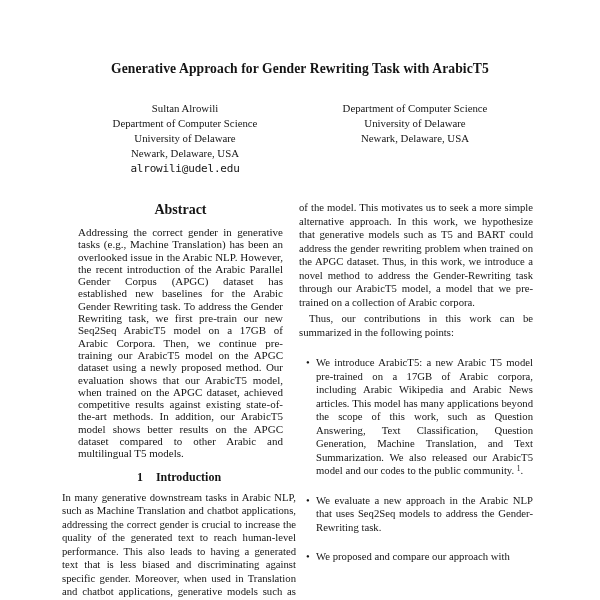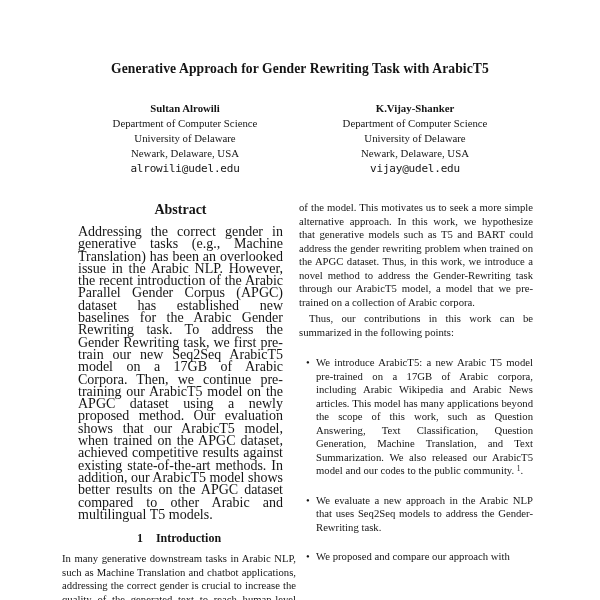--- a/index.html
+++ b/index.html
@@ -36,21 +36,21 @@
     right: 70px;
     display: flex;
   }
   .author {
     flex: 1;
     text-align: center;
     font-size: 10.8px;
     line-height: 15px;
   }
   .author-name {
-    font-weight: bold;
+    font-weight: normal;
   }
   .author-email {
     font-family: "DejaVu Sans Mono", "Liberation Mono", monospace;
     font-size: 11px;
     letter-spacing: -0.2px;
   }
   .col {
     position: absolute;
     width: 234px;
   }
@@ -64,21 +64,21 @@
   }
   .abstract-heading {
     text-align: center;
     font-weight: bold;
     font-size: 14px;
     line-height: 14px;
     margin: 0 13px 9px 16px;
   }
   .abstract-body {
     margin: 0 13px 0 16px;
-    font-size: 14px;
+    font-size: 11px;
     line-height: 12.3px;
     text-align: justify;
   }
   .section-heading {
     margin-top: 10px;
     margin-bottom: 6px;
     font-size: 12px;
     font-weight: bold;
     line-height: 15px;
     text-align: center;
@@ -129,25 +129,23 @@
 
   <div class="authors">
     <div class="author">
       <div class="author-name">Sultan Alrowili</div>
       <div class="author-line">Department of Computer Science</div>
       <div class="author-line">University of Delaware</div>
       <div class="author-line">Newark, Delaware, USA</div>
       <div class="author-email">alrowili@udel.edu</div>
     </div>
     <div class="author">
-      <div class="author-name">K.Vijay-Shanker</div>
       <div class="author-line">Department of Computer Science</div>
       <div class="author-line">University of Delaware</div>
       <div class="author-line">Newark, Delaware, USA</div>
-      <div class="author-email">vijay@udel.edu</div>
     </div>
   </div>
 
   <div class="col col-left">
     <div class="abstract-heading">Abstract</div>
     <div class="abstract-body">Addressing the correct gender in generative tasks (e.g., Machine Translation) has been an overlooked issue in the Arabic NLP. However, the recent introduction of the Arabic Parallel Gender Corpus (APGC) dataset has established new baselines for the Arabic Gender Rewriting task. To address the Gender Rewriting task, we first pre-train our new Seq2Seq ArabicT5 model on a 17GB of Arabic Corpora. Then, we continue pre-training our ArabicT5 model on the APGC dataset using a newly proposed method. Our evaluation shows that our ArabicT5 model, when trained on the APGC dataset, achieved competitive results against existing state-of-the-art methods. In addition, our ArabicT5 model shows better results on the APGC dataset compared to other Arabic and multilingual T5 models.</div>
     <div class="section-heading">
       <span class="sec-num">1</span><span class="sec-title">Introduction</span>
     </div>
     <div class="body-text">In many generative downstream tasks in Arabic NLP, such as Machine Translation and chatbot applications, addressing the correct gender is crucial to increase the quality of the generated text to reach human-level performance. This also leads to having a generated text that is less biased and discriminating against specific gender. Moreover, when used in Translation and chatbot applications, generative models such as T5 (Raffel et al., 2019), and BART (Lewis et al., 2020) may adopt a gender</div>

